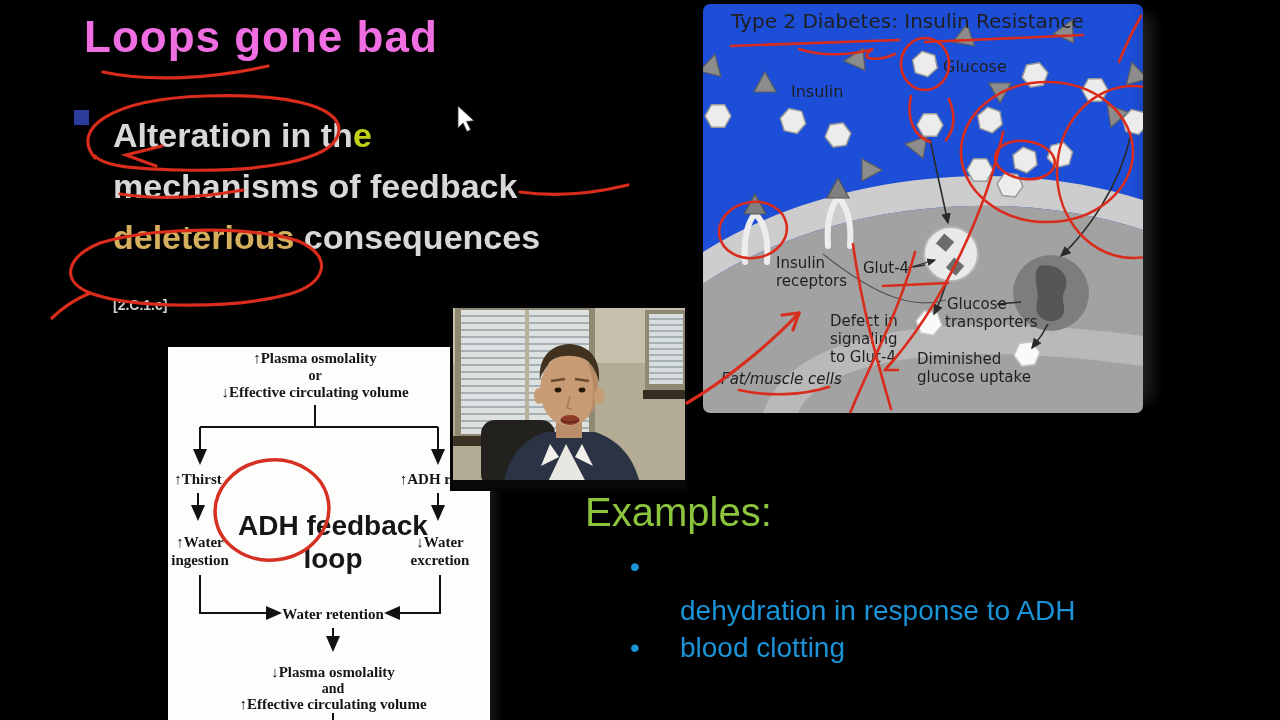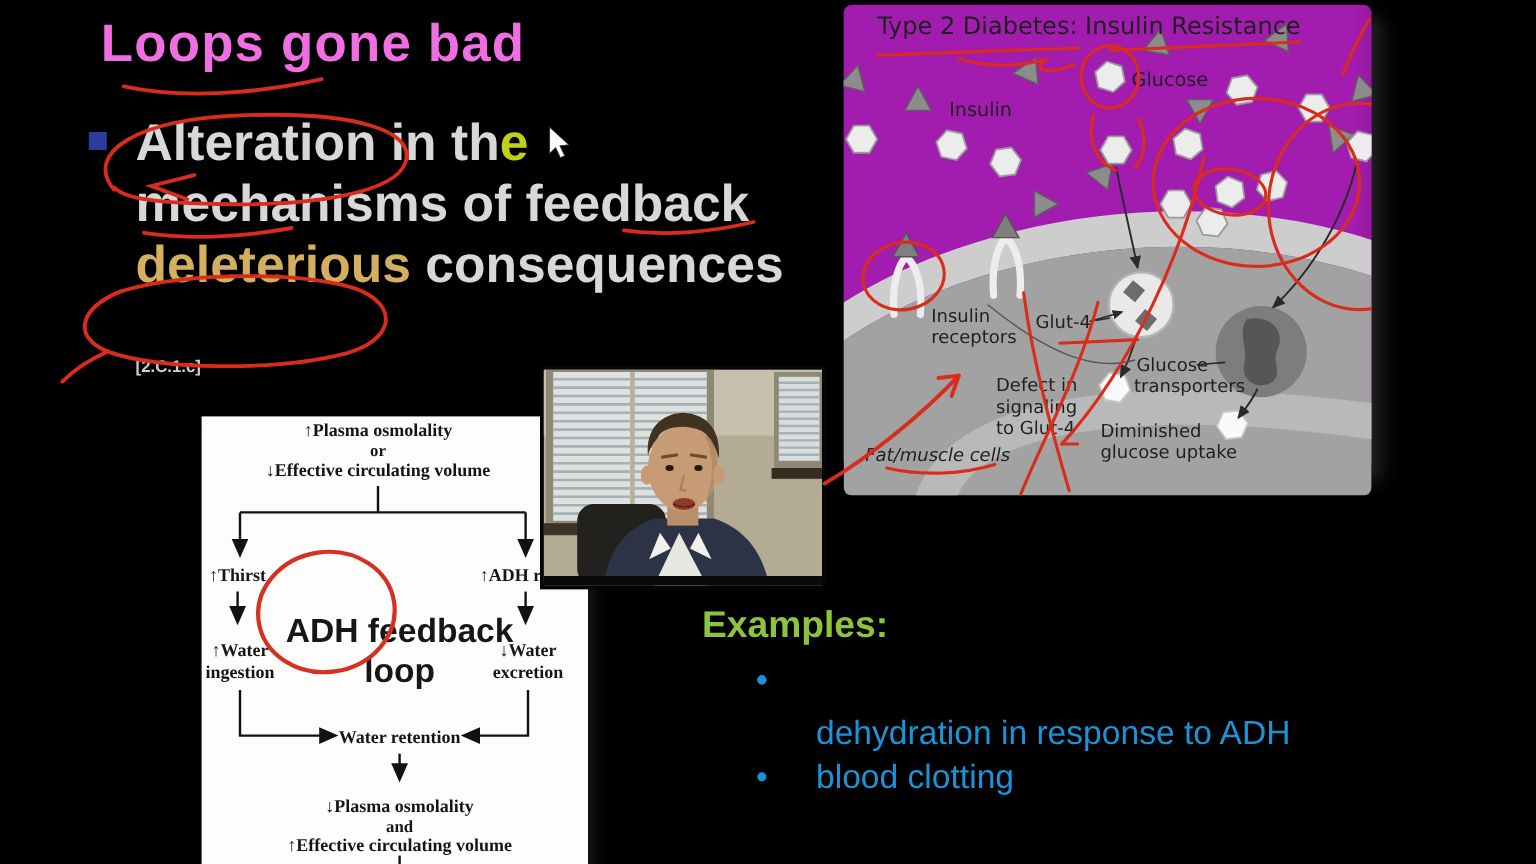--- a/index.html
+++ b/index.html
@@ -2,29 +2,29 @@
 <html><head>
 <meta charset="utf-8">
 <style>
   html,body{margin:0;padding:0;background:#000;width:1280px;height:720px;overflow:hidden;}
   #stage{position:relative;width:1280px;height:720px;background:#000;font-family:"Liberation Sans",sans-serif;}
   .abs{position:absolute;}
   
   #slide-title{left:84px;top:12px;font-size:44px;font-weight:bold;letter-spacing:1px;text-align:center;}
   
   #bullet-square{left:74px;top:110px;width:15px;height:15px;}
-  #bullet-text{left:113px;top:94px;width:590px;font-size:43px;font-weight:bold;line-height:51px;}
+  #bullet-text{left:113px;top:110px;width:590px;font-size:34px;font-weight:bold;line-height:51px;}
   #std-ref{left:113px;top:297px;font-size:14px;font-weight:bold;color:#cfcfcf;}
   
-  #examples-heading{left:585px;top:503px;font-size:31px;font-weight:bold;}
+  #examples-heading{left:585px;top:490px;font-size:40px;font-weight:normal;}
   #examples-list{left:630px;top:548px;width:470px;font-size:28px;line-height:37px;}
   .ex-item{position:relative;padding-left:50px;}
   .ex-dot{position:absolute;left:0;top:0;}
   
-  #diabetes-diagram{left:703px;top:4px;width:440px;height:387px;background:#a21caf;border-radius:7px;
+  #diabetes-diagram{left:703px;top:4px;width:440px;height:387px;background:#1d4ed8;border-radius:7px;
      box-shadow:9px 10px 14px rgba(95,95,95,.35), inset -5px -7px 10px rgba(0,0,0,.10);text-align:center;}
   
   #adh-diagram{left:168px;top:347px;width:322px;height:373px;background:#fdfdfb;
      box-shadow:6px 6px 10px rgba(90,90,90,.25);}
   
   #webcam{left:450px;top:305px;width:232px;height:180px;background:#000;border:3px solid #050505;box-sizing:content-box;}
   
   #overlay{left:0;top:0;width:1280px;height:720px;pointer-events:none;}
   svg text{font-family:"DejaVu Sans",sans-serif;}
   .serif-t{font-family:"Liberation Serif",serif;font-weight:bold;fill:#151515;}

